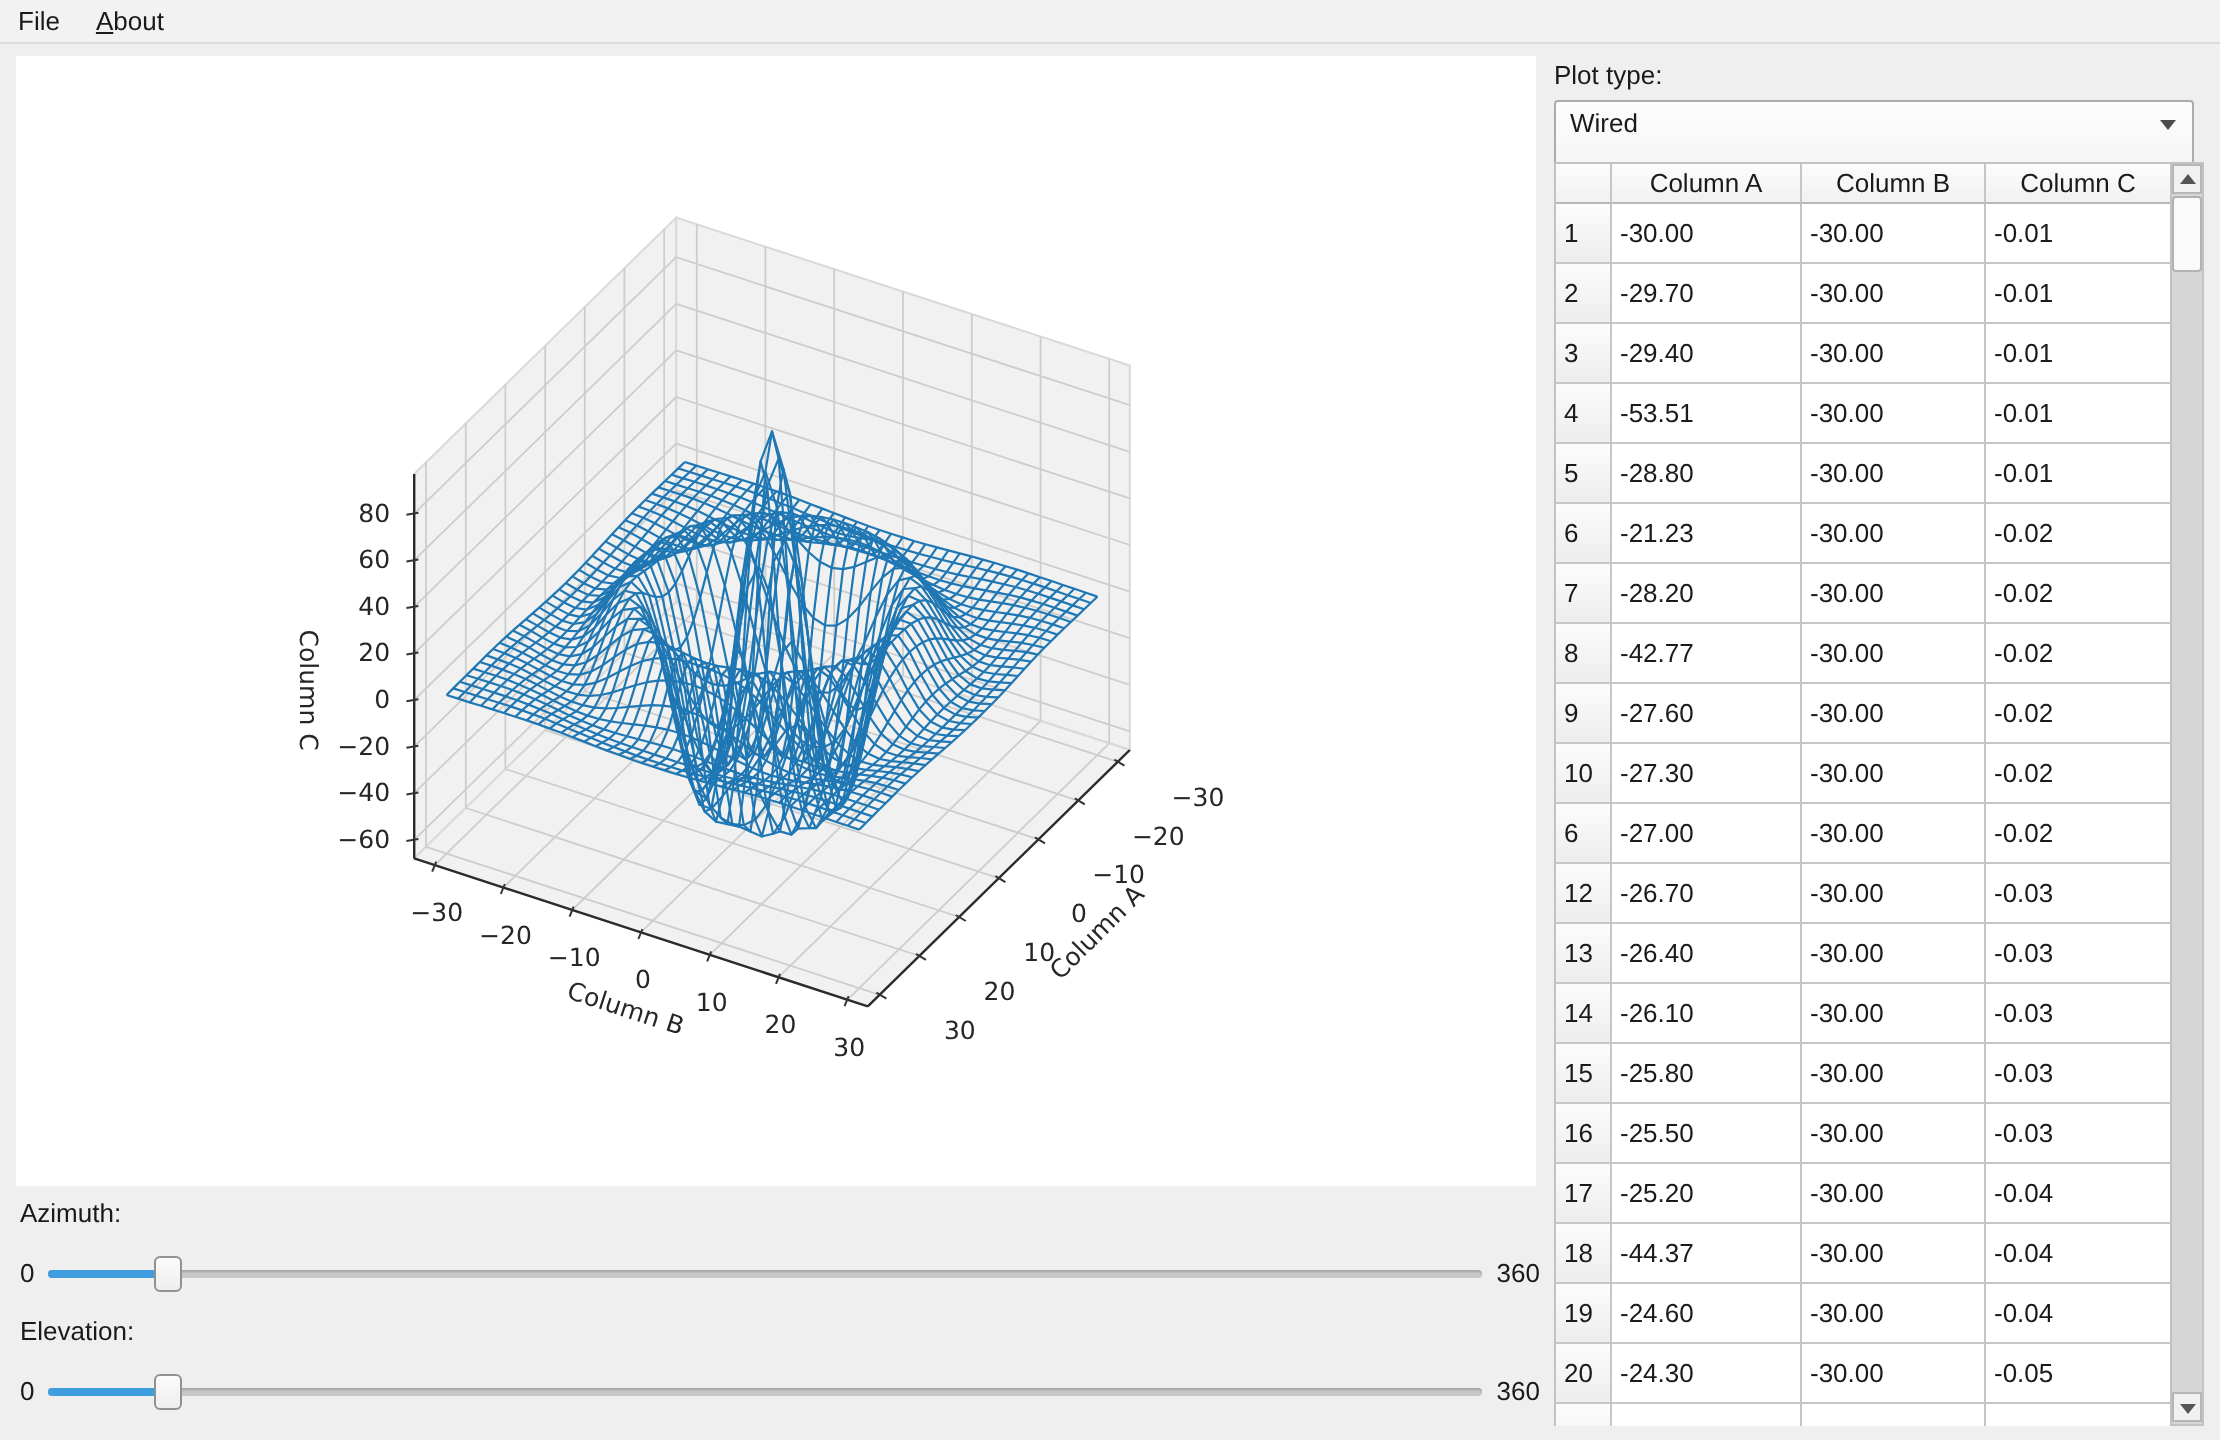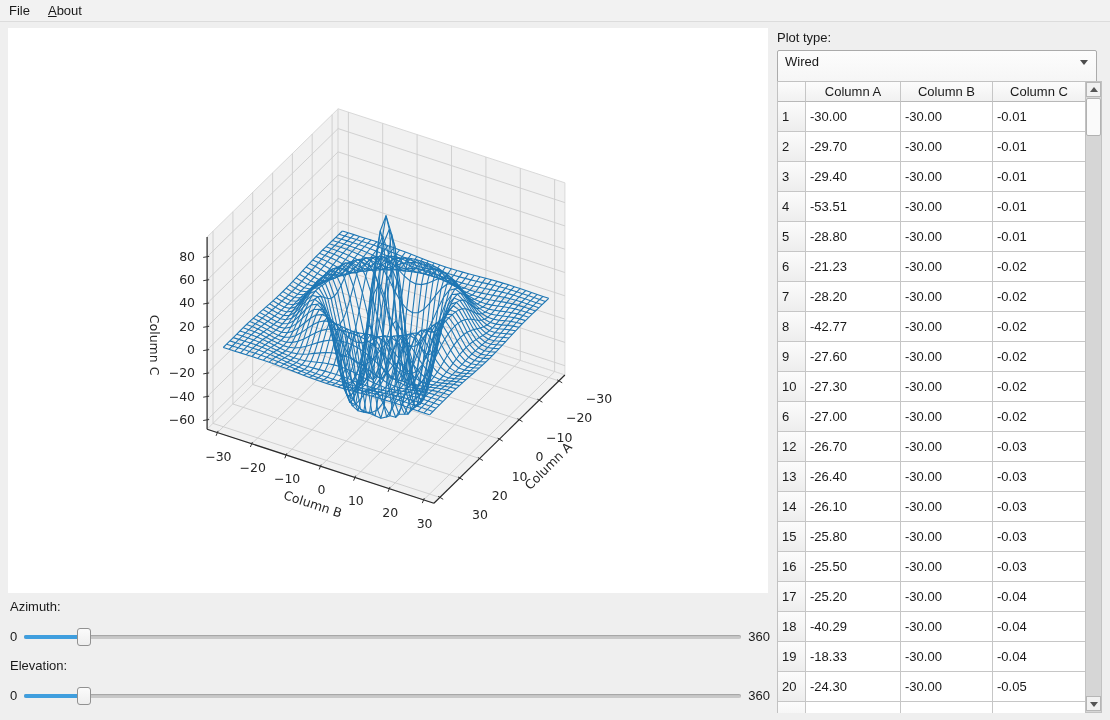--- a/index.html
+++ b/index.html
@@ -369,27 +369,27 @@
         <div class="tcell c3 td">-0.03</div>
       </div>
       <div class="trow">
         <div class="tcell c0 rn rowhead">17</div>
         <div class="tcell c1 td">-25.20</div>
         <div class="tcell c2 td">-30.00</div>
         <div class="tcell c3 td">-0.04</div>
       </div>
       <div class="trow">
         <div class="tcell c0 rn rowhead">18</div>
-        <div class="tcell c1 td">-40.29</div>
+        <div class="tcell c1 td">-44.37</div>
         <div class="tcell c2 td">-30.00</div>
         <div class="tcell c3 td">-0.04</div>
       </div>
       <div class="trow">
         <div class="tcell c0 rn rowhead">19</div>
-        <div class="tcell c1 td">-18.33</div>
+        <div class="tcell c1 td">-24.60</div>
         <div class="tcell c2 td">-30.00</div>
         <div class="tcell c3 td">-0.04</div>
       </div>
       <div class="trow">
         <div class="tcell c0 rn rowhead">20</div>
         <div class="tcell c1 td">-24.30</div>
         <div class="tcell c2 td">-30.00</div>
         <div class="tcell c3 td">-0.05</div>
       </div>
       <div class="trow">

